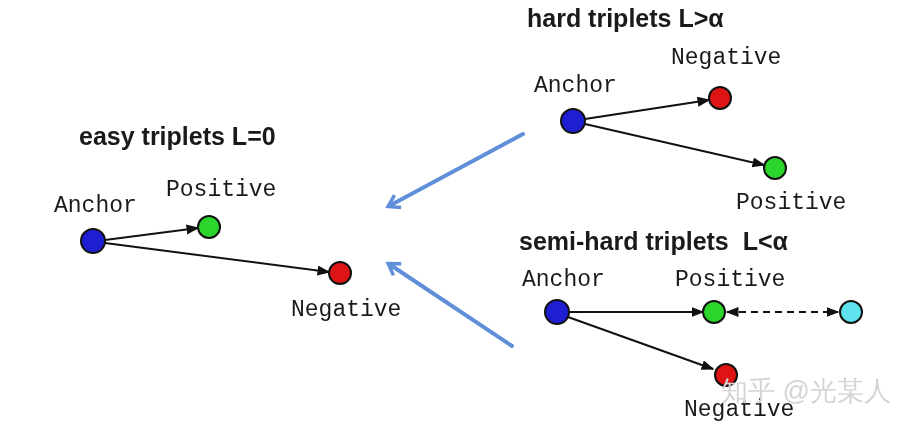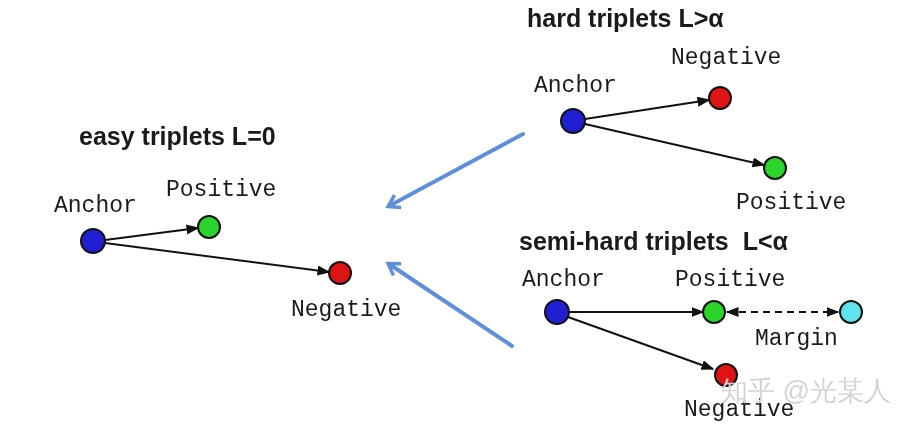--- a/index.html
+++ b/index.html
@@ -138,17 +138,16 @@
   <div class="t lbl" style="left:736px;top:192px;">Positive</div>
 
   <div class="t title" style="left:43px;top:124px;margin-left:36px;">easy triplets L=0</div>
   <div class="t lbl" style="left:166px;top:179px;">Positive</div>
   <div class="t lbl" style="left:54px;top:195px;">Anchor</div>
   <div class="t lbl" style="left:291px;top:299px;">Negative</div>
 
   <div class="t title" style="left:519px;top:229px;">semi-hard triplets  L&lt;α</div>
   <div class="t lbl" style="left:522px;top:269px;">Anchor</div>
   <div class="t lbl" style="left:675px;top:269px;">Positive</div>
-  <div class="t lbl" style="left:755px;top:328px;">Margin</div>
   <div class="t lbl" style="left:684px;top:399px;">Negative</div>
 
   <div class="watermark">知乎 @光某人</div>
 </div>
 
 </body></html>

